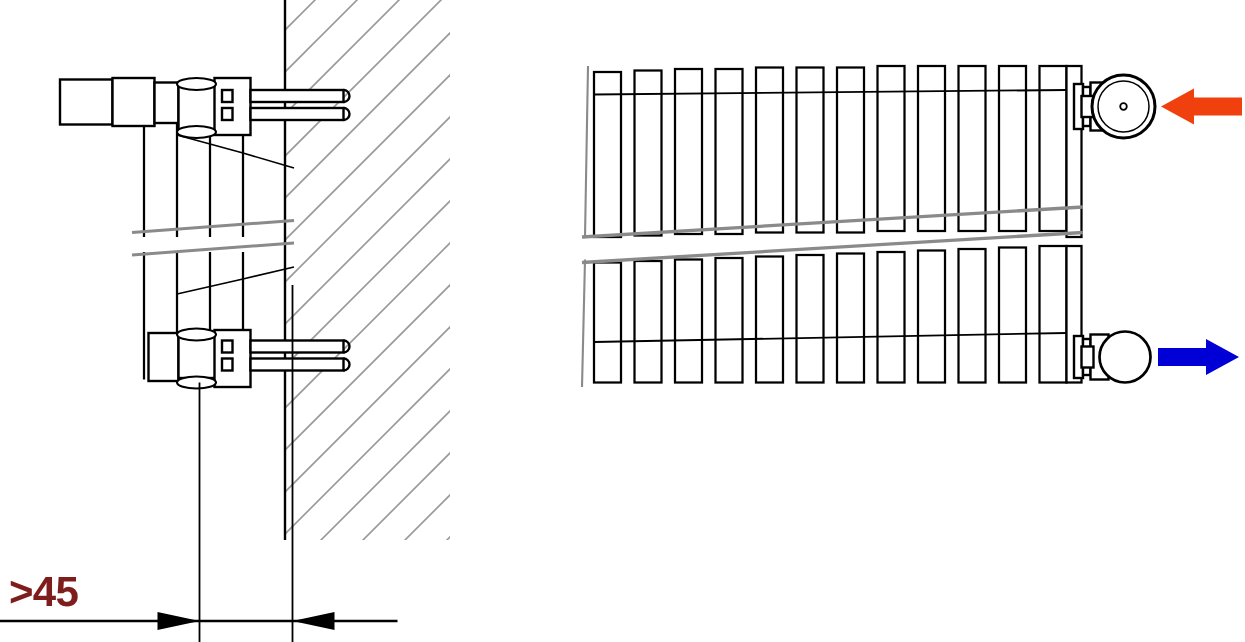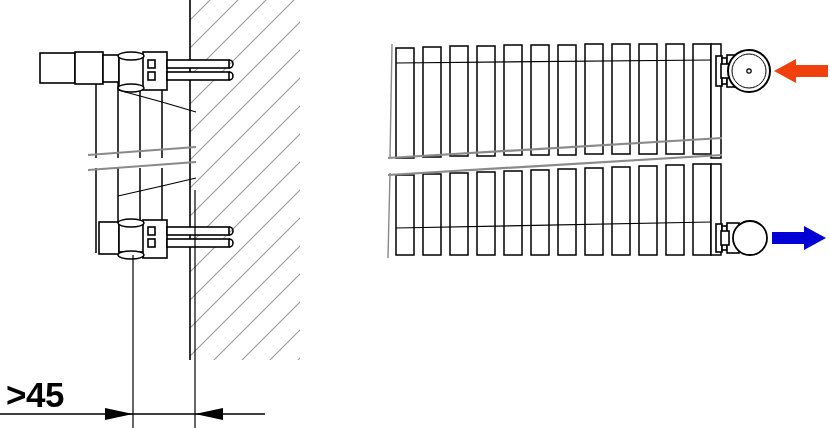--- a/index.html
+++ b/index.html
@@ -22,23 +22,23 @@
     left: 0;
     top: 0;
     width: 830px;
     height: 428px;
   }
   .dim-text {
     position: absolute;
     left: 6px;
     top: 376px;
     font-family: "Liberation Sans", sans-serif;
-    font-size: 35px;
+    font-size: 28px;
     font-weight: 700;
-    color: #000000;
+    color: #7f1d1d;
     letter-spacing: -0.5px;
     line-height: 38px;
     white-space: nowrap;
     user-select: none;
   }
 </style>
 </head>
 <body>
 
 <div id="stage">

